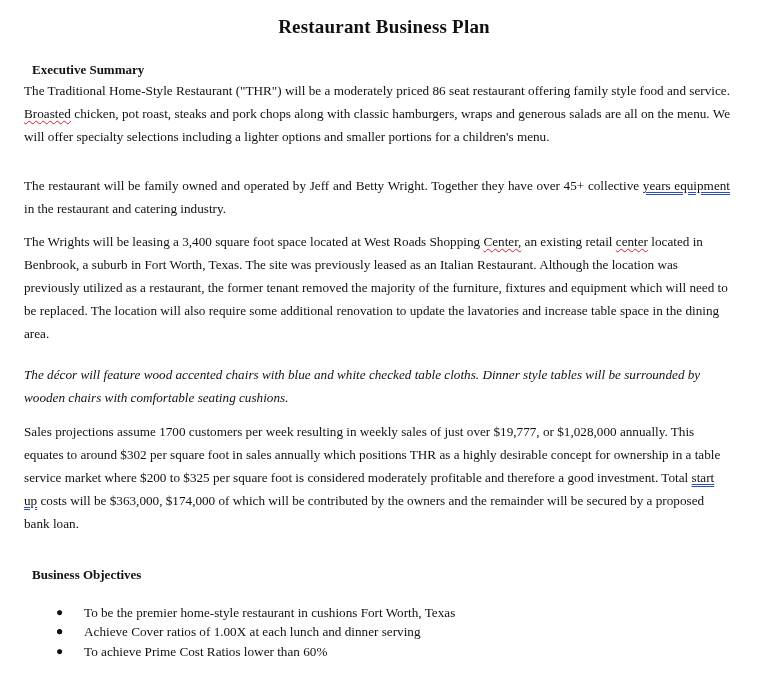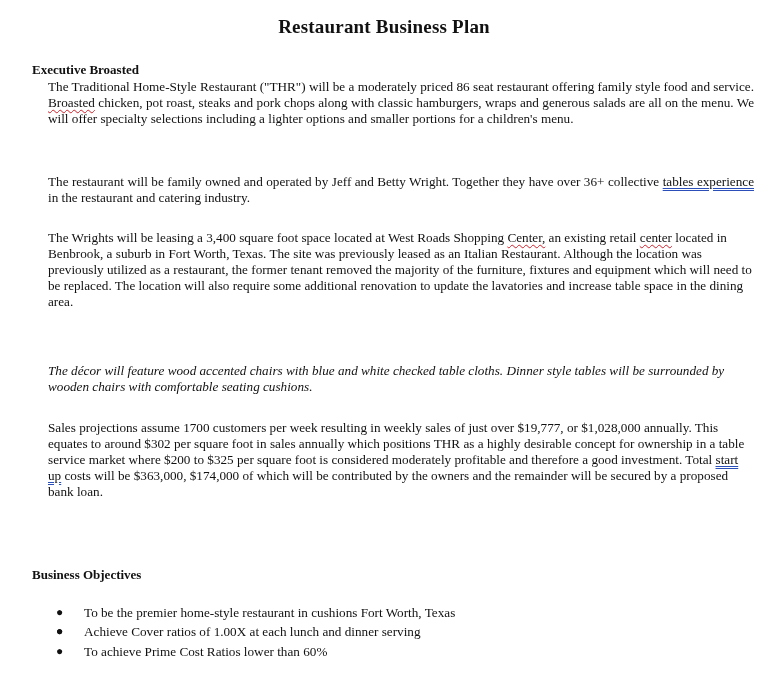--- a/index.html
+++ b/index.html
@@ -12,22 +12,22 @@
   .title {
     position: absolute; left: 0; width: 768px; top: 16px;
     text-align: center; font-size: 19px; font-weight: bold;
     font-family: "Liberation Serif", serif; letter-spacing: 0.2px;
   }
   .section-heading {
     position: absolute; left: 32px; font-weight: bold; font-size: 13px;
     font-family: "Liberation Serif", serif;
   }
   .para {
-    position: absolute; left: 48px; width: 706px;
-    font-size: 13.2px; line-height: 16px;
+    position: absolute; left: 24px; width: 706px;
+    font-size: 13.2px; line-height: 23px;
     font-family: "Liberation Serif", serif;
   }
   .justify { text-align: justify; text-align-last: left; }
   .sp-red { text-decoration: underline wavy #d0202a; text-decoration-thickness: 1px; text-underline-offset: 2px; }
   .sp-blue { text-decoration: underline double #2a4fb8; text-decoration-thickness: 1px; text-underline-offset: 2px; }
   ul.objectives {
     position: absolute; left: 32px; top: 603px; margin: 0; padding: 0; list-style: none;
     font-size: 13.2px; line-height: 19.4px; font-family: "Liberation Serif", serif;
   }
   ul.objectives li { position: relative; padding-left: 52px; }
@@ -35,25 +35,25 @@
     position: absolute; left: 24px; top: 0; font-size: 12px;
   }
 </style>
 </head>
 <body>
 
 <div class="page">
 
   <div class="title">Restaurant Business Plan</div>
 
-  <div class="section-heading" style="top:62px;">Executive Broasted</div>
+  <div class="section-heading" style="top:62px;">Executive Summary</div>
 
   <div class="para justify" style="top:79px;"><span>The Traditional Home-Style Restaurant ("THR") will be a moderately priced 86 seat restaurant offering family style food and service. </span><span class="sp-red">Broasted</span><span> chicken, pot roast, steaks and pork chops along with classic hamburgers, wraps and generous salads are all on the menu. We will offer specialty selections including a lighter options and smaller portions for a children's menu.</span></div>
 
-  <div class="para justify" style="top:174px;"><span>The restaurant will be family owned and operated by Jeff and Betty Wright. Together they have over 36+ collective </span><span class="sp-blue">tables experience</span><span>  in the restaurant  and catering industry.</span></div>
+  <div class="para justify" style="top:174px;"><span>The restaurant will be family owned and operated by Jeff and Betty Wright. Together they have over 45+ collective </span><span class="sp-blue">years equipment</span><span>  in the restaurant  and catering industry.</span></div>
 
   <div class="para" style="top:230px;"><span>The Wrights will be leasing a 3,400 square foot space located at West Roads Shopping </span><span class="sp-red">Center,</span><span>  an existing retail </span><span class="sp-red">center</span><span> located in Benbrook, a suburb in Fort Worth, Texas. The site was previously leased as an Italian Restaurant.  Although the location was previously utilized as a restaurant,  the former tenant removed the majority of the furniture,  fixtures and equipment  which will need to be replaced.  The location will also require some additional renovation to update the lavatories and increase table space in the dining area.</span></div>
 
   <div class="para" style="top:363px;font-style:italic;">The décor will feature wood accented chairs with blue and white checked table cloths. Dinner style tables will be surrounded  by wooden chairs with comfortable  seating cushions.</div>
 
   <div class="para" style="top:420px;"><span>Sales projections  assume 1700 customers per week resulting in weekly sales of just over $19,777, or $1,028,000  annually. This equates to around  $302 per square  foot in sales annually which positions THR as a highly desirable concept for ownership  in a table service market where  $200 to $325 per square foot is considered moderately profitable  and therefore  a good investment. Total </span><span class="sp-blue">start up</span><span> costs will be $363,000,  $174,000 of which will be contributed  by the owners and the remainder  will be secured by a proposed bank loan.</span></div>
 
   <div class="section-heading" style="top:567px;">Business Objectives</div>
 
 

